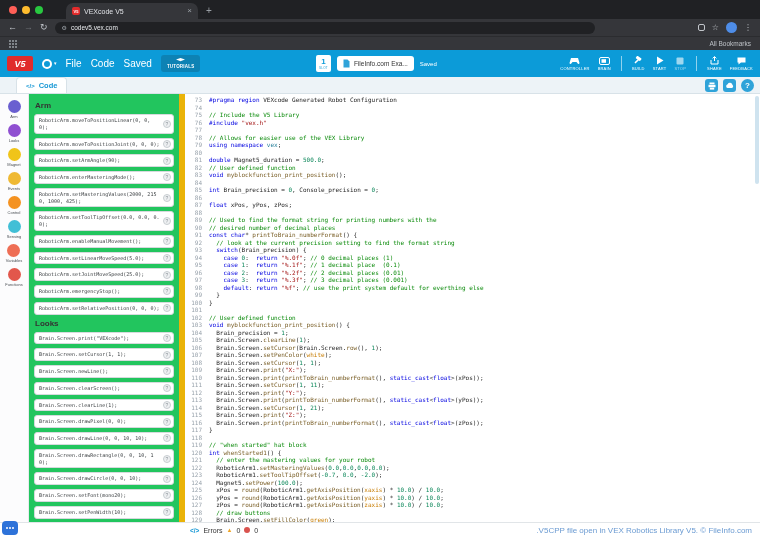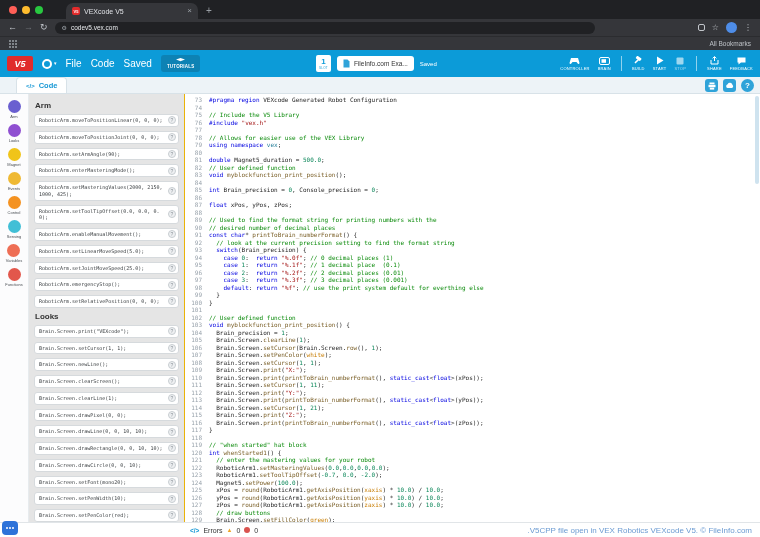--- a/index.html
+++ b/index.html
@@ -61,21 +61,21 @@
   
   .codestrip{height:17px;background:#edf3f7;border-bottom:1px solid #d8e2e8;display:flex;align-items:flex-end;padding:0 14px;flex-shrink:0;position:relative}
   .codetab{height:16px;background:#fff;border:1px solid #d8e2e8;border-bottom:none;border-radius:4px 4px 0 0;display:flex;align-items:center;gap:4px;padding:0 9px;color:#1798d5;font-size:7.5px;font-weight:bold;margin-left:2px}
   .codetab .glyph{font-size:6px;font-weight:bold}
   .strip-actions{position:absolute;right:6px;top:2px;display:flex;gap:5px;align-items:center}
   .sa-btn{width:13px;height:13px;border-radius:3px;background:#2fa3d9;display:flex;align-items:center;justify-content:center;color:#fff}
   .sa-btn.round{border-radius:50%;font-size:8px;font-weight:bold}
 
   
   .main{flex:1;display:flex;min-height:0}
-  .palette{width:185px;min-width:185px;background:#e5e5e5;border-right:1px solid #eab308;display:flex;overflow:hidden}
+  .palette{width:185px;min-width:185px;background:#22c55e;border-right:6px solid #eab308;display:flex;overflow:hidden}
   .cats{width:29px;background:#fcfcfd;border-right:1px solid #e7ebee;padding-top:6px;display:flex;flex-direction:column;align-items:center}
   .cat{display:flex;flex-direction:column;align-items:center;margin-bottom:5px}
   .cat-dot{width:13px;height:13px;border-radius:50%}
   .cat-label{font-size:4px;color:#4a4f54;margin-top:1px}
   .cmds{flex:1;padding:5px 5px 0 5px;overflow:hidden}
   .sec-title{font-size:8px;font-weight:bold;color:#333;margin:2px 0 4px 1px}
   .pill{position:relative;background:#fff;border:1px solid #d6dadd;border-radius:3px;padding:2px 13px 2px 4px;margin-bottom:4px;font-family:"DejaVu Sans Mono",monospace;font-size:5px;color:#3c4043;line-height:1.35;word-break:break-all}
   .pill-q{position:absolute;right:2px;top:50%;transform:translateY(-50%);width:8px;height:8px;border-radius:50%;background:#eef0f2;border:1px solid #c8cdd1;color:#8d949b;font-size:5px;line-height:6px;text-align:center;font-family:"Liberation Sans",sans-serif}
 
   
@@ -383,21 +383,21 @@
 
   <div class="status">
     <div class="st-left">
       <span class="st-code">&lt;/&gt;</span>
       <span>Errors</span>
       <span class="warn-tri">▲</span>
       <span>0</span>
       <span class="err-dot"></span>
       <span>0</span>
     </div>
-    <span class="caption">.V5CPP file open in VEX Robotics VEXcode V5. © FileInfo.com</span>
+    <span class="caption">.V5CPP file open in VEX Robotics Library V5. © FileInfo.com</span>
   </div>
 
   <div class="chat-fab">
       <i></i>
       <i></i>
       <i></i>
     </div>
 </div>
 
 </body></html>

